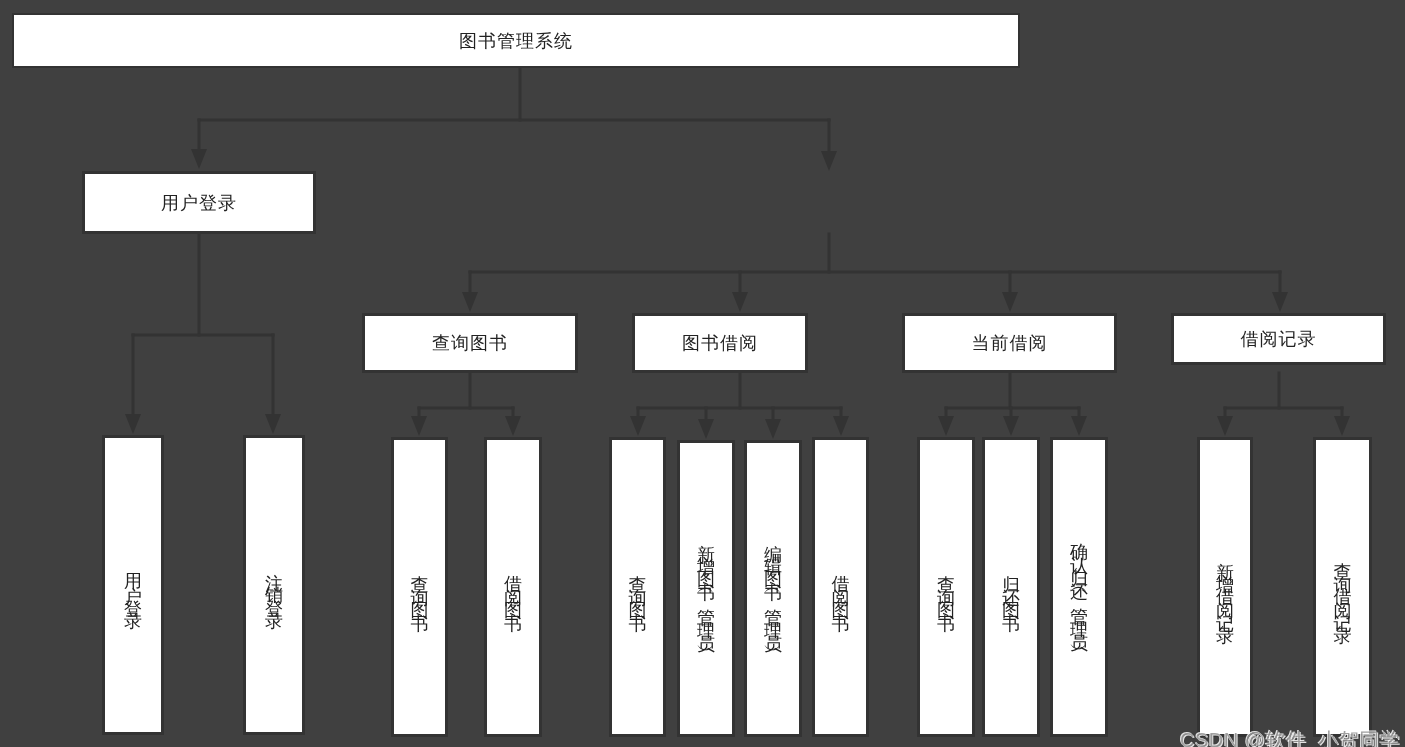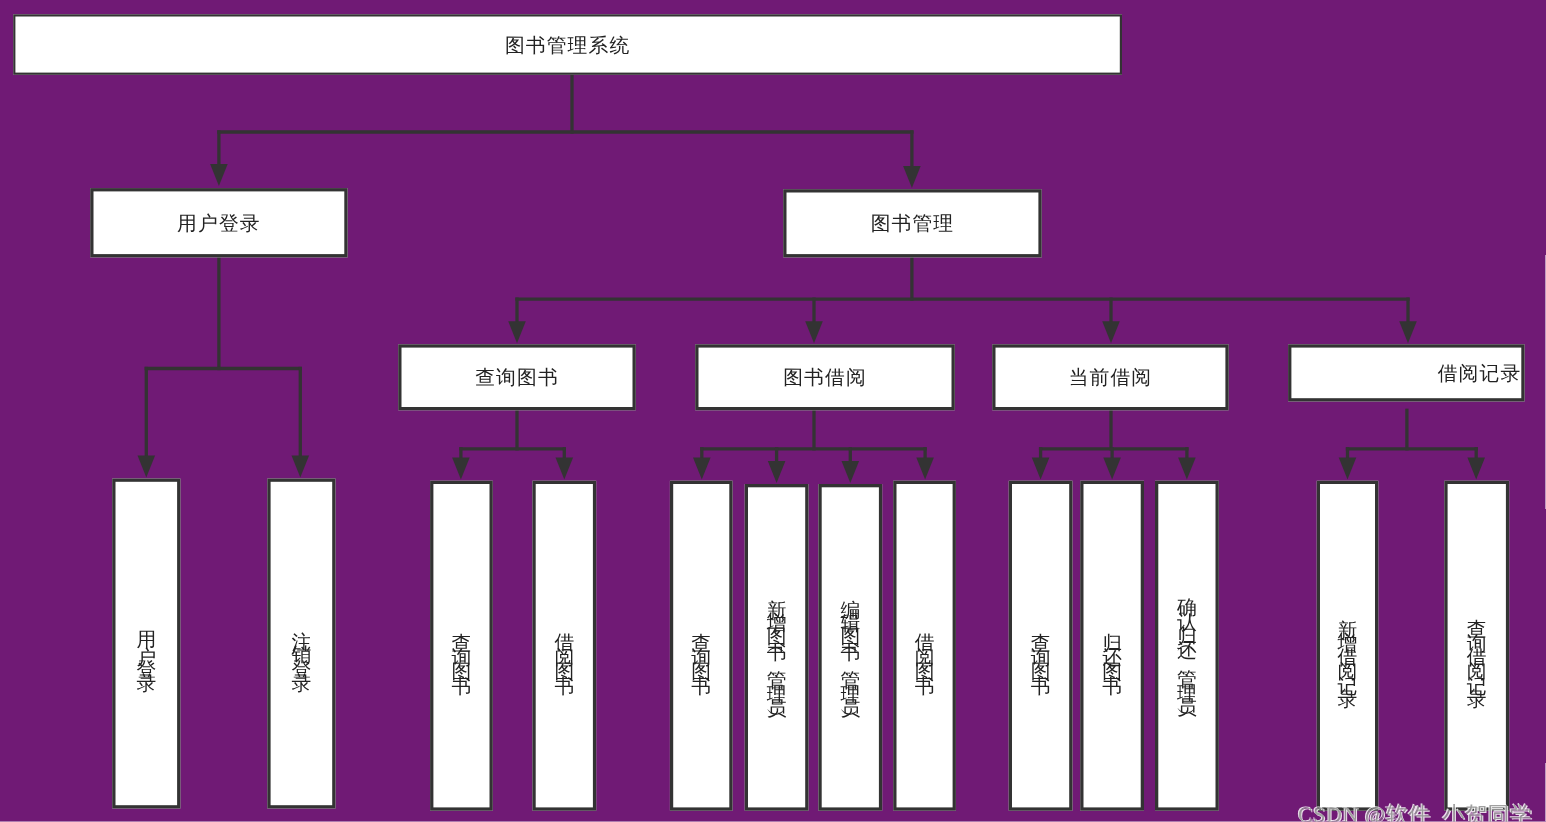--- a/index.html
+++ b/index.html
@@ -1,23 +1,23 @@
 <!DOCTYPE html>
 <html><head>
 <meta charset="utf-8">
 <title>图书管理系统</title>
 <style>
   html, body { margin: 0; padding: 0; background: #ffffff; }
   #canvas {
     position: relative;
     width: 1405px;
     height: 747px;
-    background: #701a75;
+    background: #404040;
     overflow: hidden;
-    font-family: Liberation Serif, serif;
+    font-family: Liberation Sans, sans-serif;
   }
   #connector-svg {
     position: absolute;
     left: 0; top: 0;
     width: 1405px; height: 747px;
     z-index: 1;
   }
   #node-layer { position: absolute; left: 0; top: 0; width: 100%; height: 100%; z-index: 2; }
   .node {
     position: absolute;
@@ -112,33 +112,30 @@
       <line x1="1342" y1="408" x2="1342" y2="418" stroke="#333333" stroke-width="3" stroke-linecap="square"></line>
       <polygon points="1334,416 1350,416 1342,436" fill="#333333" data-name="arrowhead-icon"></polygon>
     </svg>
   <div id="node-layer" data-name="node-layer">
       <div class="node horizontal" data-name="node-root" style="left: 12px; top: 13px; width: 1008px; height: 55px;">
         <span class="label" data-name="node-label-root">图书管理系统</span>
       </div>
       <div class="node horizontal" data-name="node-user-login" style="left: 82px; top: 171px; width: 234px; height: 63px;">
         <span class="label" data-name="node-label-user-login">用户登录</span>
       </div>
-      <div class="node horizontal" data-name="node-book-management" style="left: 712px; top: 172px; width: 235px; height: 62px;">
-        <span class="label" data-name="node-label-book-management">图书管理</span>
-      </div>
       <div class="node horizontal" data-name="node-new-book-recommend" style="left: 362px; top: 313px; width: 216px; height: 60px;">
         <span class="label" data-name="node-label-new-book-recommend">查询图书</span>
       </div>
-      <div class="node horizontal" data-name="node-book-borrowing" style="left: 632px; top: 313px; width: 236px; height: 60px;">
+      <div class="node horizontal" data-name="node-book-borrowing" style="left: 632px; top: 313px; width: 176px; height: 60px;">
         <span class="label" data-name="node-label-book-borrowing">图书借阅</span>
       </div>
       <div class="node horizontal" data-name="node-current-borrowing" style="left: 902px; top: 313px; width: 215px; height: 60px;">
         <span class="label" data-name="node-label-current-borrowing">当前借阅</span>
       </div>
-      <div class="node horizontal" data-name="node-borrow-records" style="left: 1171px; top: 313px; width: 215px; height: 52px; justify-content: flex-end;">
+      <div class="node horizontal" data-name="node-borrow-records" style="left: 1171px; top: 313px; width: 215px; height: 52px;">
         <span class="label" data-name="node-label-borrow-records">借阅记录</span>
       </div>
       <div class="node vertical" data-name="node-login" style="left: 102px; top: 435px; width: 62px; height: 300px;">
         <span class="label" data-name="node-label-login">用户登录</span>
       </div>
       <div class="node vertical" data-name="node-logout" style="left: 243px; top: 435px; width: 62px; height: 300px;">
         <span class="label" data-name="node-label-logout">注销登录</span>
       </div>
       <div class="node vertical" data-name="node-recommend-query-book" style="left: 391px; top: 437px; width: 57px; height: 300px;">
         <span class="label" data-name="node-label-recommend-query-book">查询图书</span>

